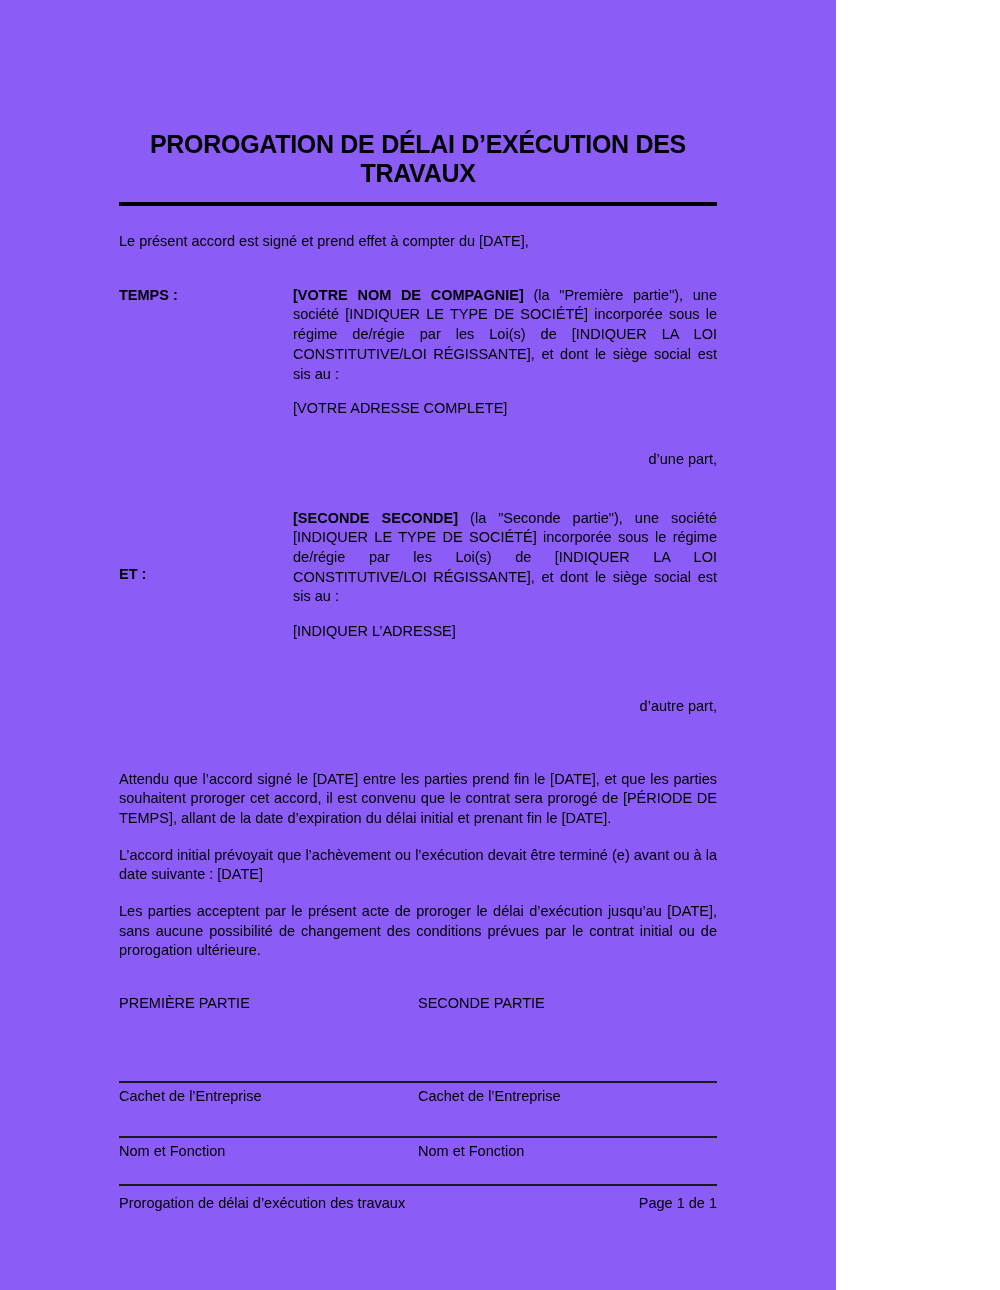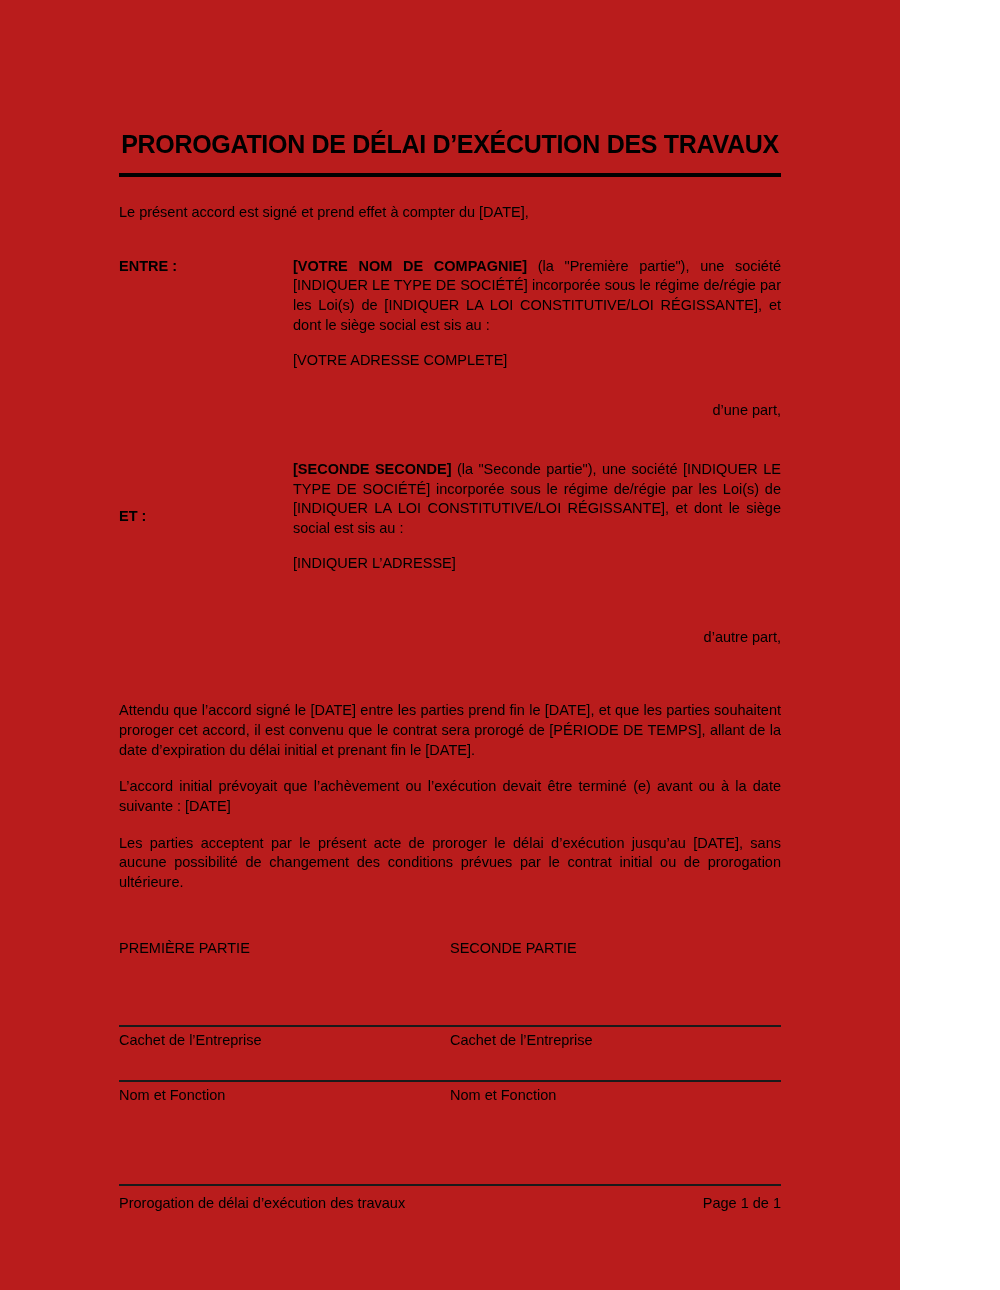--- a/index.html
+++ b/index.html
@@ -2,23 +2,23 @@
 <html><head>
 <meta charset="utf-8">
 <style>
   html, body {
     margin: 0;
     padding: 0;
     background: #ffffff;
   }
   .page {
     position: relative;
-    width: 900px;
+    width: 836px;
     height: 1290px;
-    background: #b91c1c;
+    background: #8b5cf6;
     color: #000000;
     font-family: "Liberation Sans", "DejaVu Sans", sans-serif;
     font-size: 14.5px;
     line-height: 19.7px;
     box-sizing: border-box;
     padding: 0 119px;
     overflow: hidden;
   }
   .title {
     margin: 0;
@@ -74,21 +74,21 @@
   .clause {
     margin: 17px 0 0 0;
     text-align: justify;
   }
   .clause.first {
     margin-top: 53px;
   }
   .signatures {
     display: flex;
     justify-content: space-between;
-    margin-top: 46px;
+    margin-top: 33px;
   }
   .sig-col {
     width: 351px;
   }
   .sig-heading {
     margin: 0;
   }
   .sig-line {
     height: 0;
     border: none;
@@ -123,21 +123,21 @@
 <body>
 
 <div class="page">
 
   <h1 class="title">PROROGATION DE DÉLAI D’EXÉCUTION DES TRAVAUX</h1>
   <div class="title-rule"></div>
 
   <p class="intro">Le présent accord est signé et prend effet à compter du [DATE],</p>
 
   <div class="party-row">
-    <div class="party-label">ENTRE :</div>
+    <div class="party-label">TEMPS :</div>
     <div class="party-content">
       <p class="party-desc"><strong>[VOTRE NOM DE COMPAGNIE]</strong><span> (la "Première partie"), une société [INDIQUER LE TYPE DE SOCIÉTÉ] incorporée sous le régime de/régie par les Loi(s) de [INDIQUER LA LOI CONSTITUTIVE/LOI RÉGISSANTE], et dont le siège social est sis au :</span></p>
       <p class="party-address">[VOTRE ADRESSE COMPLETE]</p>
     </div>
   </div>
 
   <p class="align-right first-closing">d’une part,</p>
 
   <div class="party-row second">
     <div class="party-label">ET :</div>

